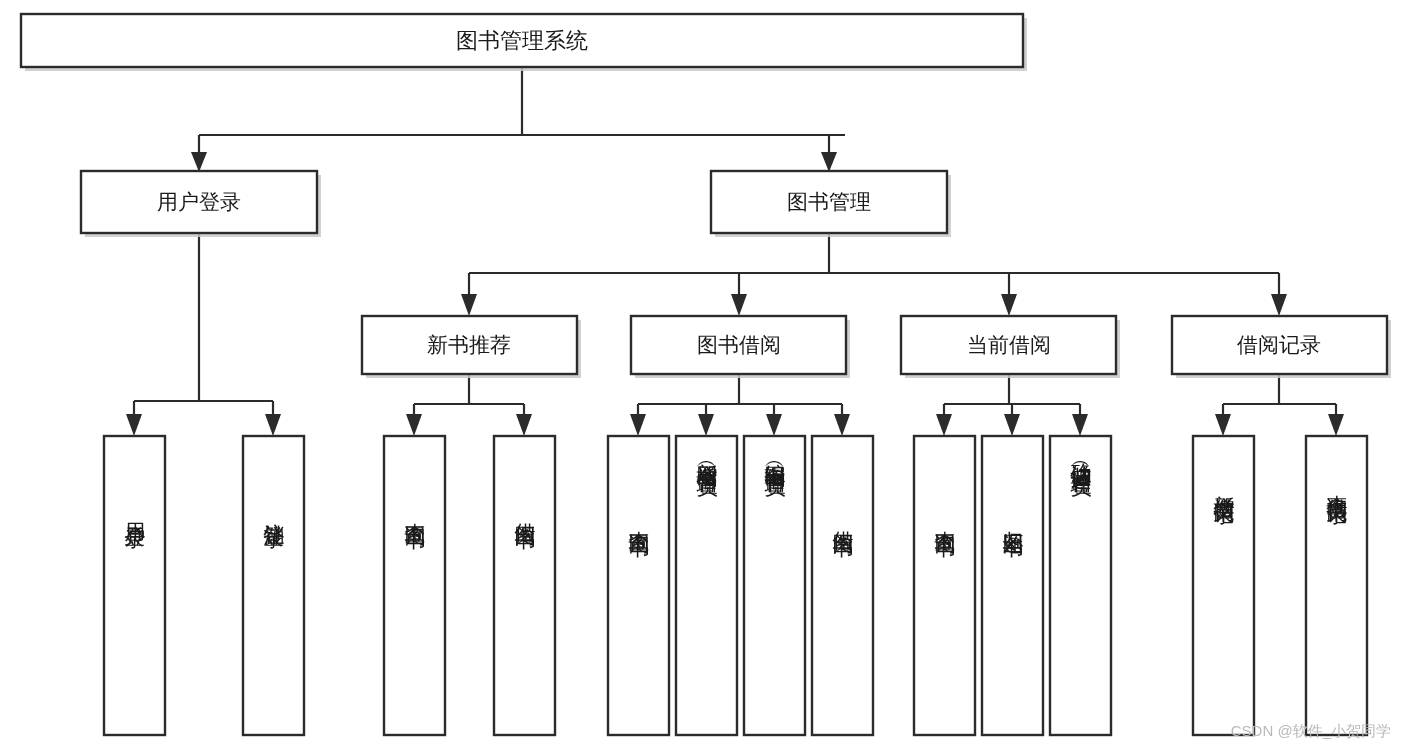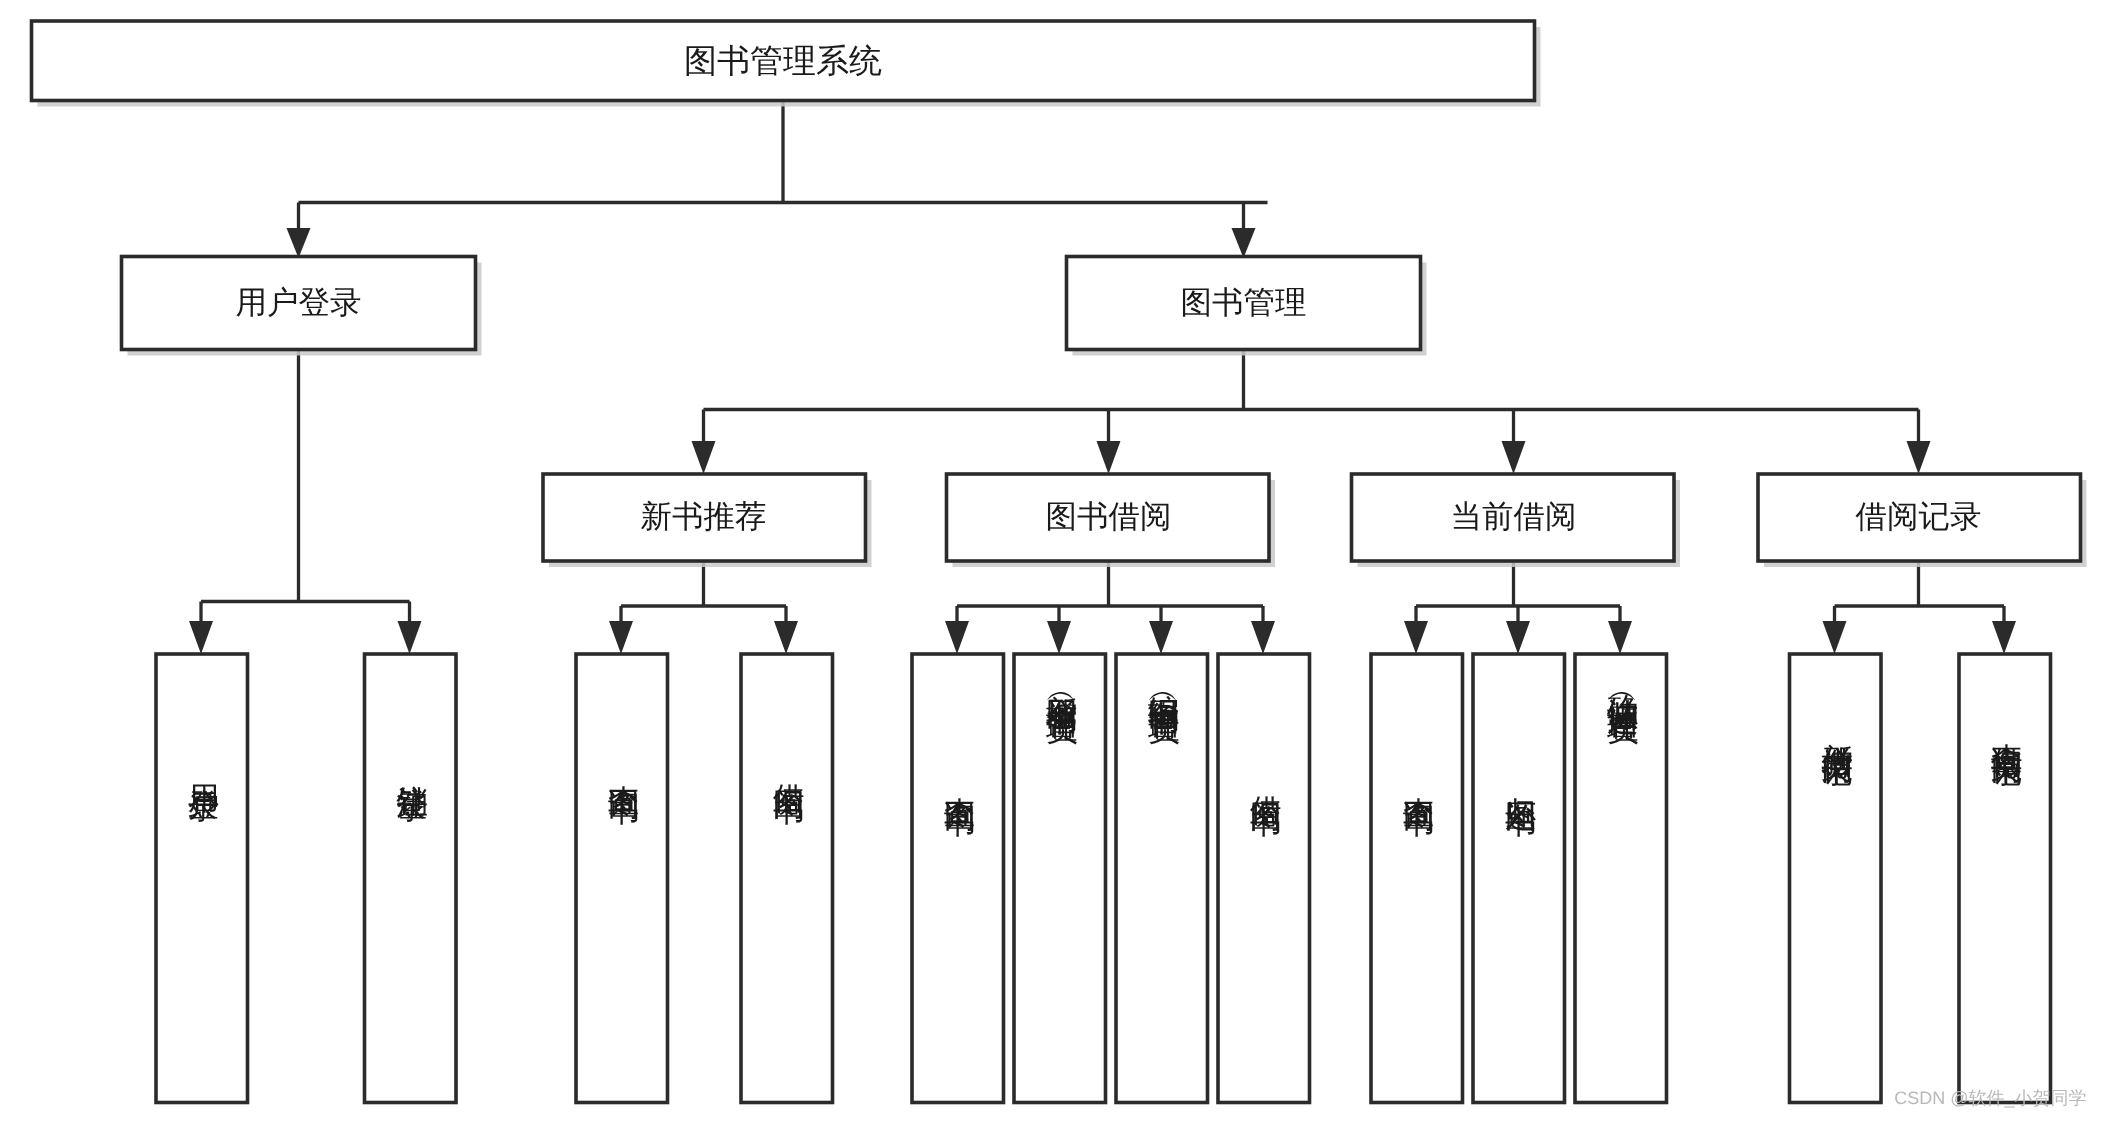--- a/index.html
+++ b/index.html
@@ -72,21 +72,21 @@
     line-height: 1.18;
     color: #1a1a1a;
     letter-spacing: 2px;
     white-space: nowrap;
   }
   .watermark {
     position: absolute;
     right: 14px;
     bottom: 6px;
     font-family: "Liberation Sans", "DejaVu Sans", sans-serif;
-    font-size: 12px;
+    font-size: 15px;
     color: #b9b9b9;
     white-space: nowrap;
     pointer-events: none;
   }
 </style>
 </head>
 <body>
 
 <div id="diagram-root">
 

